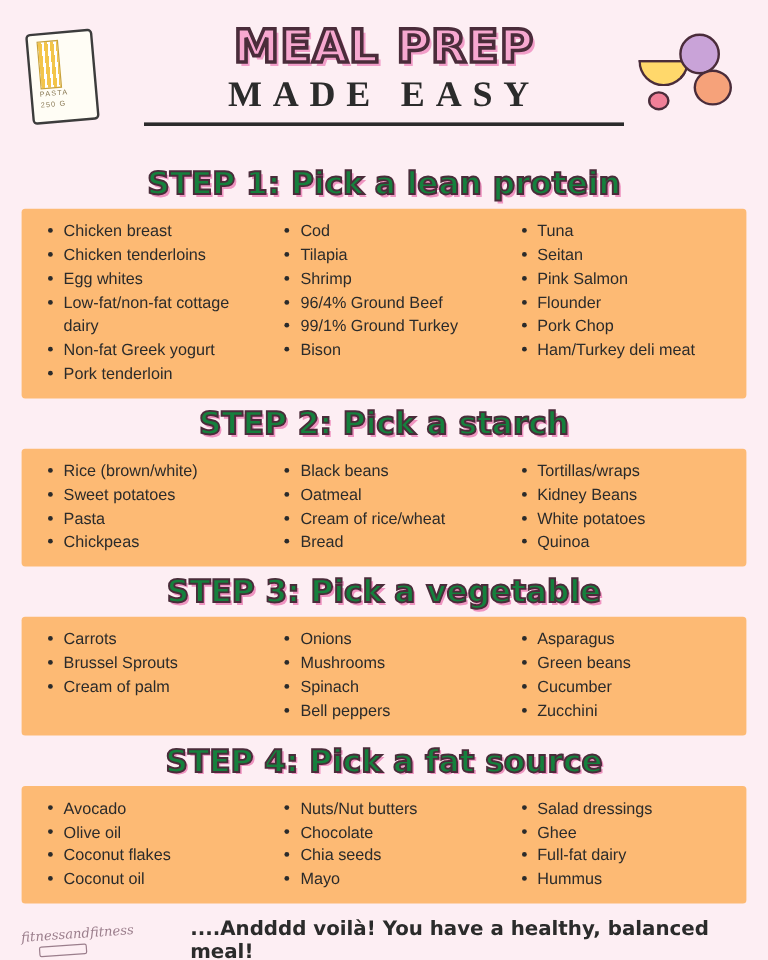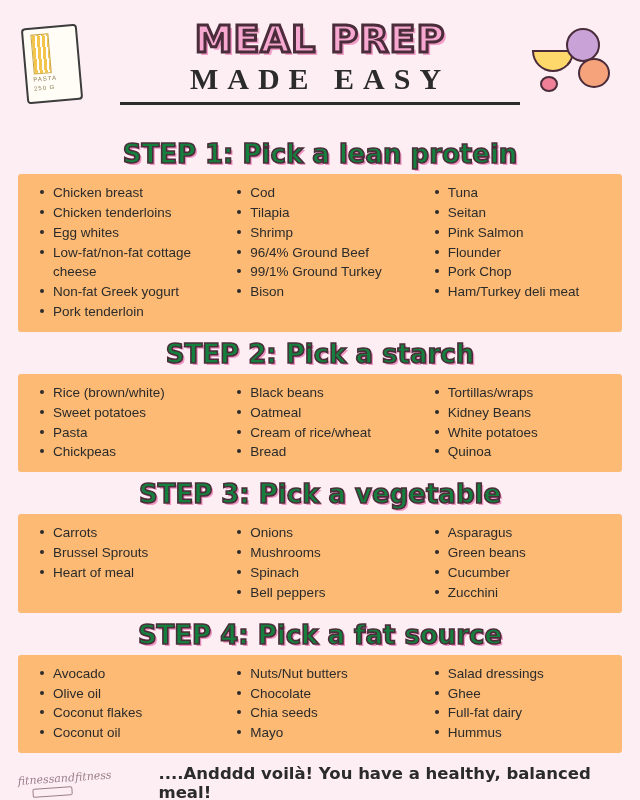--- a/index.html
+++ b/index.html
@@ -208,21 +208,21 @@
     <div class="title-rule"></div>
   </div>
 
   <div class="step-title">STEP 1: Pick a lean protein</div>
   <div class="panel">
     <div class="col">
       <ul>
         <li>Chicken breast</li>
         <li>Chicken tenderloins</li>
         <li>Egg whites</li>
-        <li>Low-fat/non-fat cottage cheese</li>
+        <li>Low-fat/non-fat cottage dairy</li>
         <li>Non-fat Greek yogurt</li>
         <li>Pork tenderloin</li>
       </ul>
     </div>
     <div class="col">
       <ul>
         <li>Cod</li>
         <li>Tilapia</li>
         <li>Shrimp</li>
         <li>96/4% Ground Beef</li>
@@ -269,21 +269,21 @@
       </ul>
     </div>
   </div>
 
   <div class="step-title">STEP 3: Pick a vegetable</div>
   <div class="panel">
     <div class="col">
       <ul>
         <li>Carrots</li>
         <li>Brussel Sprouts</li>
-        <li>Heart of meal</li>
+        <li>Cream of palm</li>
       </ul>
     </div>
     <div class="col">
       <ul>
         <li>Onions</li>
         <li>Mushrooms</li>
         <li>Spinach</li>
         <li>Bell peppers</li>
       </ul>
     </div>

